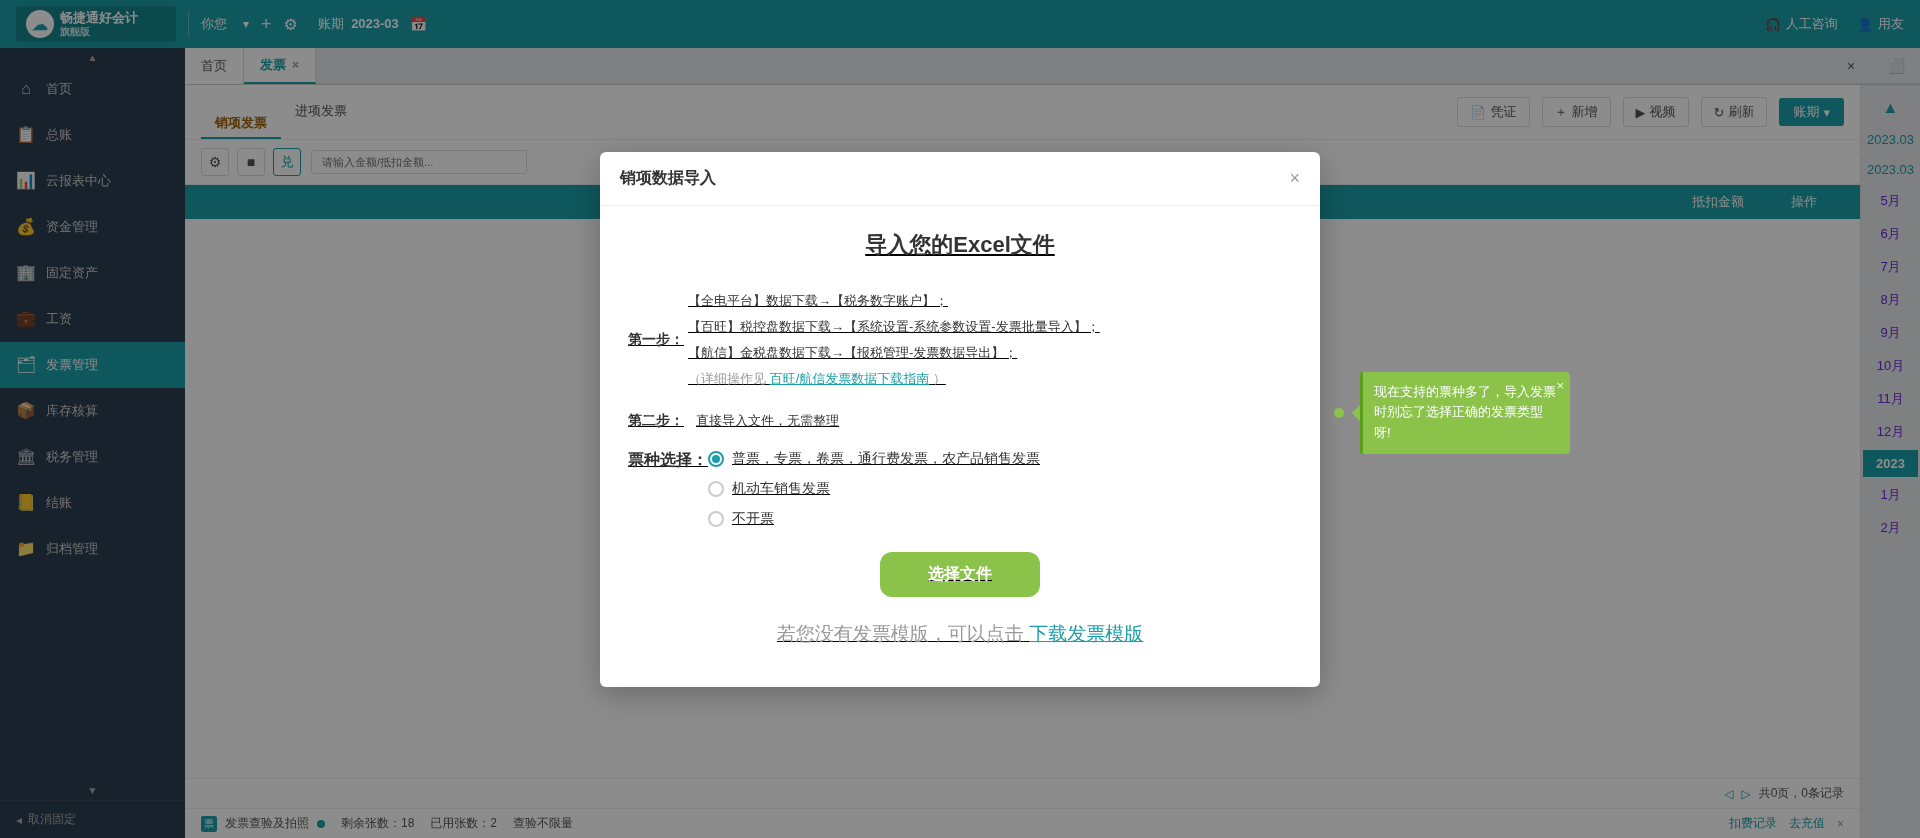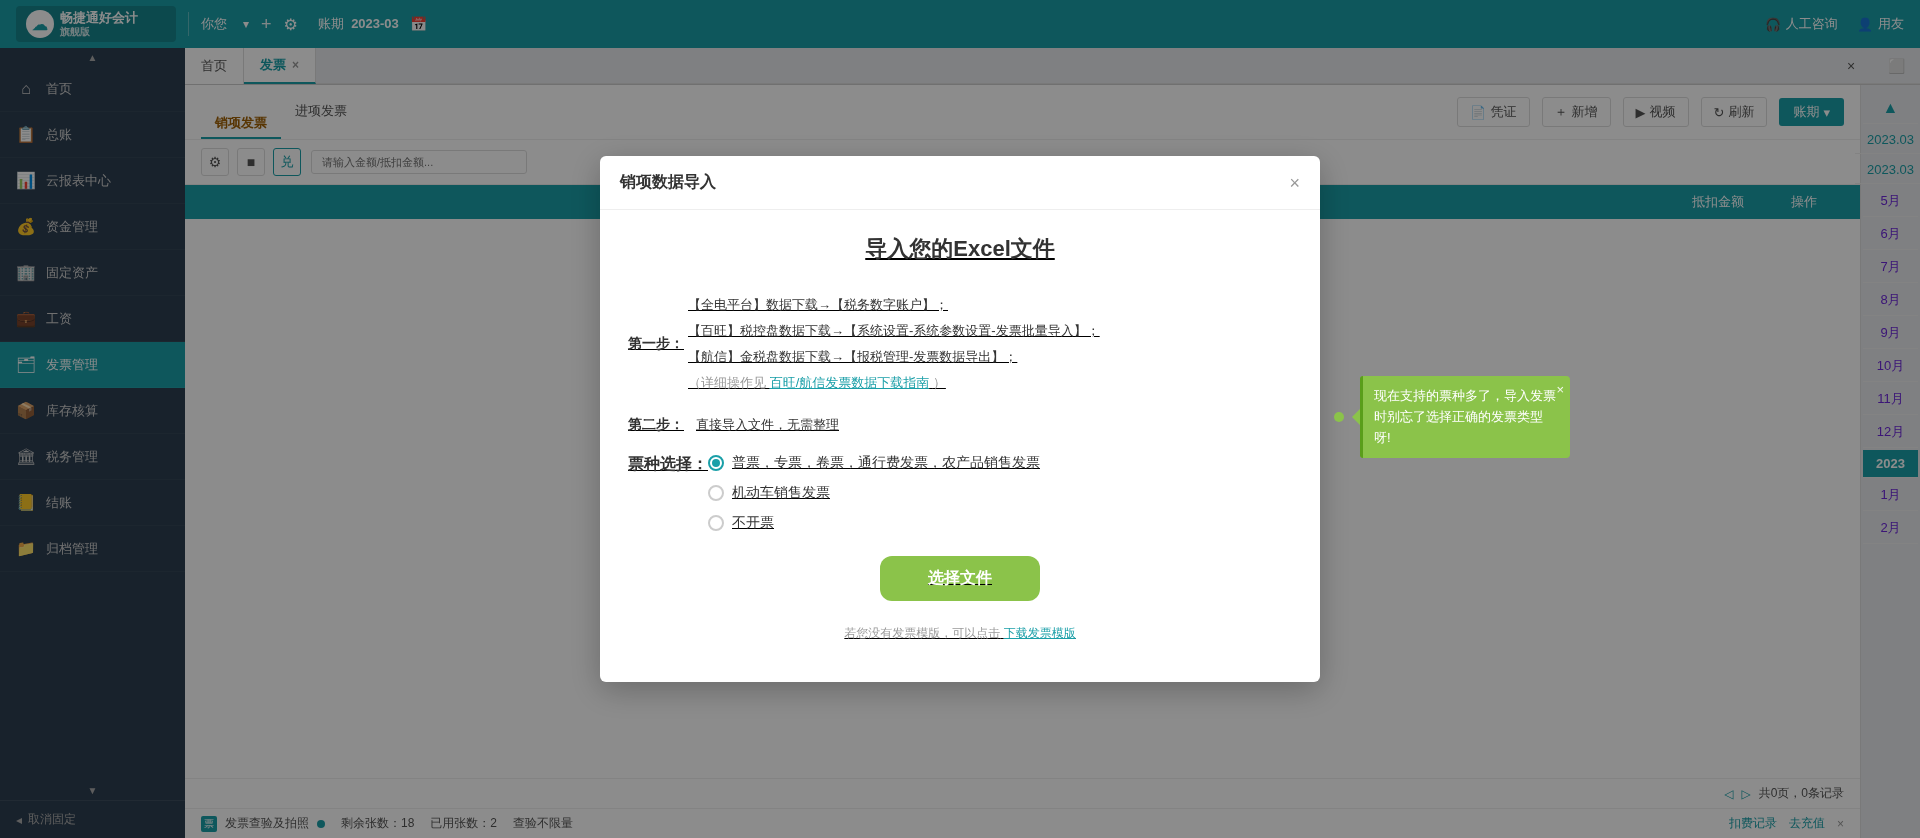--- a/index.html
+++ b/index.html
@@ -147,21 +147,21 @@
     }
     .radio-circle.checked { border-color: #1a9fa8; }
     .radio-inner { width: 8px; height: 8px; border-radius: 50%; background: #1a9fa8; }
     .select-file-btn {
       display: block; margin: 24px auto;
       background: #8bc34a; color: white; border: none;
       padding: 12px 48px; border-radius: 12px; font-size: 16px;
       cursor: pointer; font-weight: bold;
     }
     .modal-footer-text {
-      text-align: center; font-size: 12px; color: #999;
+      text-align: center; font-size: 19px; color: #999;
       padding-bottom: 16px;
     }
     .modal-footer-link { color: #1a9fa8; cursor: pointer; text-decoration: underline; }
 
     
     .tooltip-bubble {
       position: absolute;
       right: -270px; top: 110px;
       background: #8bc34a; color: white;
       border-radius: 4px; padding: 10px 14px;

